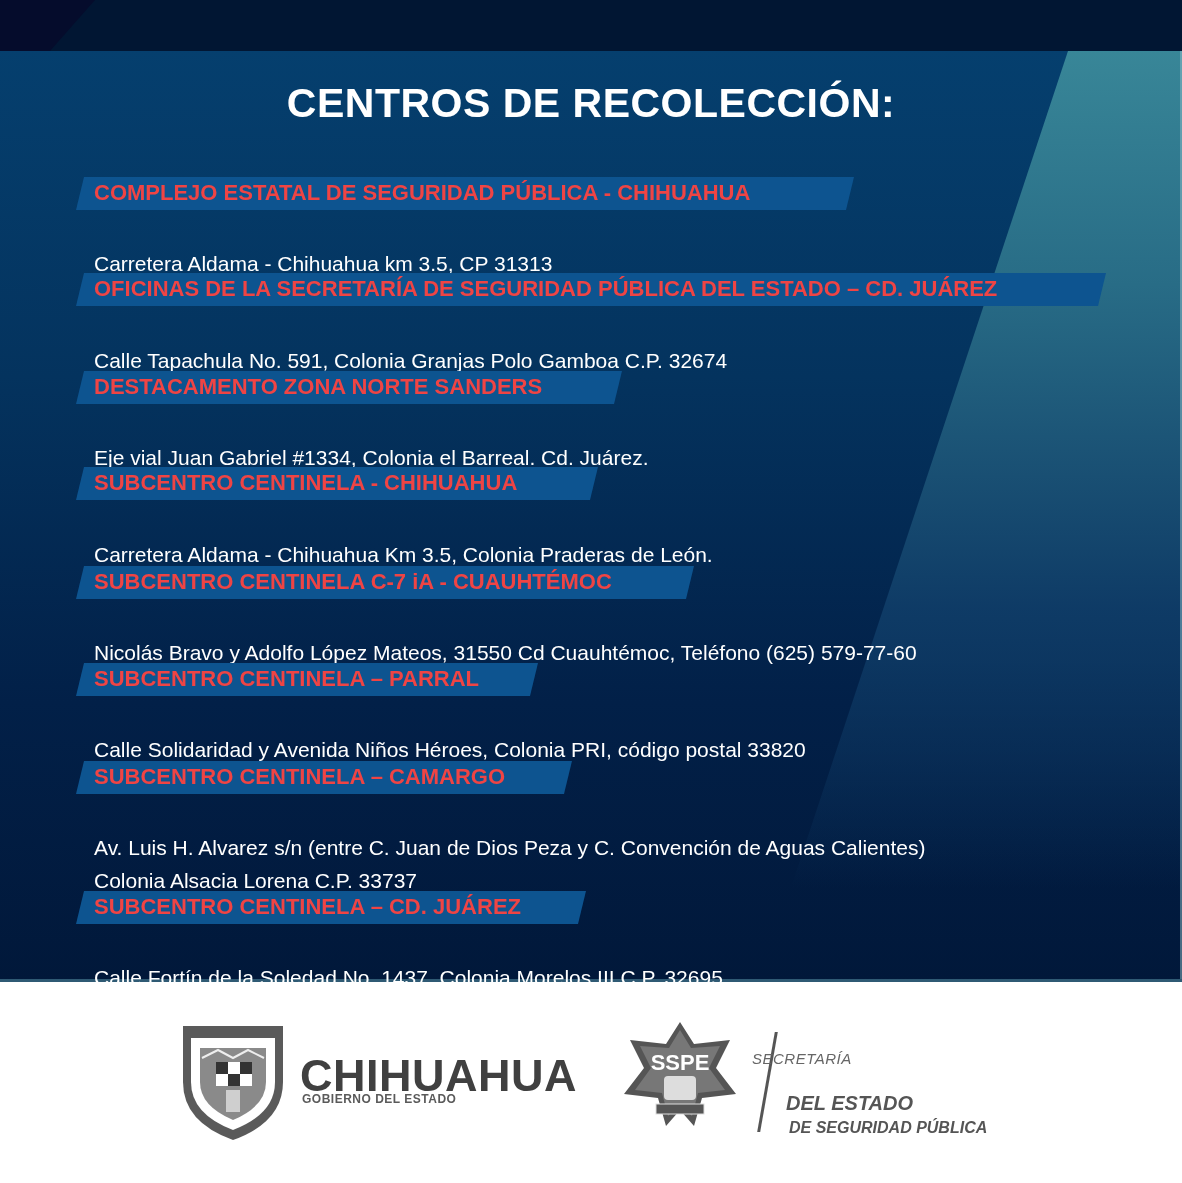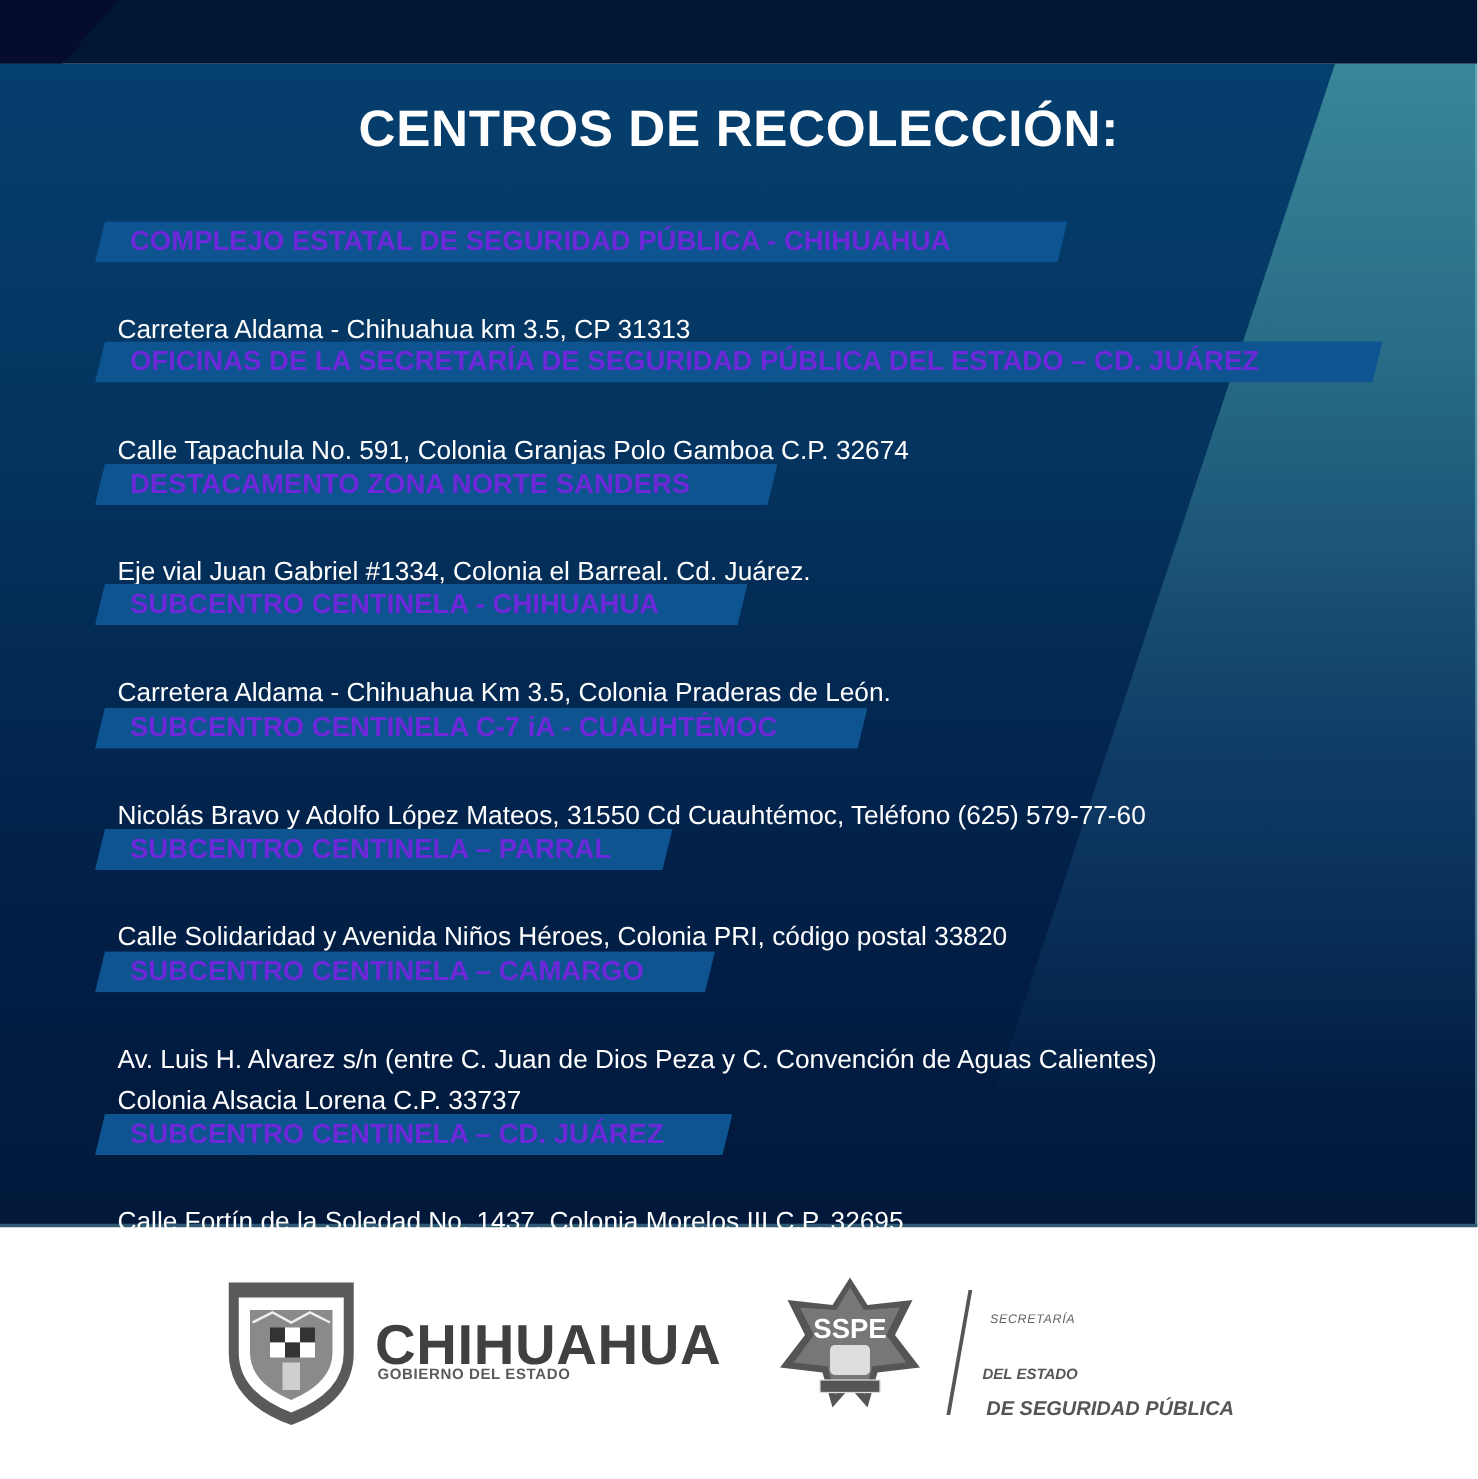--- a/index.html
+++ b/index.html
@@ -39,37 +39,37 @@
       position: absolute; left: 0; top: 80px; width: 1182px; text-align: center;
       color: #ffffff; font-weight: bold; font-size: 41px; letter-spacing: 0.5px;
     }
     .entry { position: absolute; left: 0; }
     .label-bar {
       position: absolute; left: 76px; top: 0; height: 33px;
       background: #0d5490;
       clip-path: polygon(8px 0, 100% 0, calc(100% - 8px) 100%, 0 100%);
     }
     .label-text {
-      position: absolute; left: 104px; top: 3px;
-      color: #6d28d9; font-weight: bold; font-size: 22px; white-space: nowrap;
+      position: absolute; left: 94px; top: 3px;
+      color: #ef4444; font-weight: bold; font-size: 22px; white-space: nowrap;
     }
     .addr {
       position: absolute; left: 94px; color: #ffffff; font-size: 21px; white-space: nowrap; margin-top: 38px;
     }
     .footer {
       position: absolute; left: 0; top: 982px; width: 1182px; height: 201px; background: #ffffff;
     }
     .gov-logo { position: absolute; left: 178px; top: 1022px; }
     .gov-name { position: absolute; left: 300px; top: 1050px; color: #404040; font-weight: 900; font-size: 45px; letter-spacing: 0.5px; }
     .gov-sub { position: absolute; left: 302px; top: 1092px; color: #5a5a5a; font-weight: bold; font-size: 12px; letter-spacing: 0.5px; }
     .sspe-logo { position: absolute; left: 620px; top: 1020px; }
     .divider { position: absolute; left: 766px; top: 1032px; width: 3px; height: 100px; background: #555; transform: skewX(-10deg); }
-    .sspe-l1 { position: absolute; left: 792px; top: 1050px; color: #666; font-size: 10px; font-style: italic; letter-spacing: 0.5px; }
+    .sspe-l1 { position: absolute; left: 752px; top: 1050px; color: #666; font-size: 15px; font-style: italic; letter-spacing: 0.5px; }
     .sspe-l2 { position: absolute; left: 789px; top: 1071px; color: #555; font-size: 16px; font-weight: bold; font-style: italic; margin-top: 48px; }
-    .sspe-l3 { position: absolute; left: 786px; top: 1092px; color: #555; font-size: 12px; font-weight: bold; font-style: italic; }
+    .sspe-l3 { position: absolute; left: 786px; top: 1092px; color: #555; font-size: 20px; font-weight: bold; font-style: italic; }
   </style>
 </head>
 <body>
 
 <div class="top-band">
   <div class="wedge"></div>
 </div>
 
 <div class="panel">
   <div class="teal"></div>

